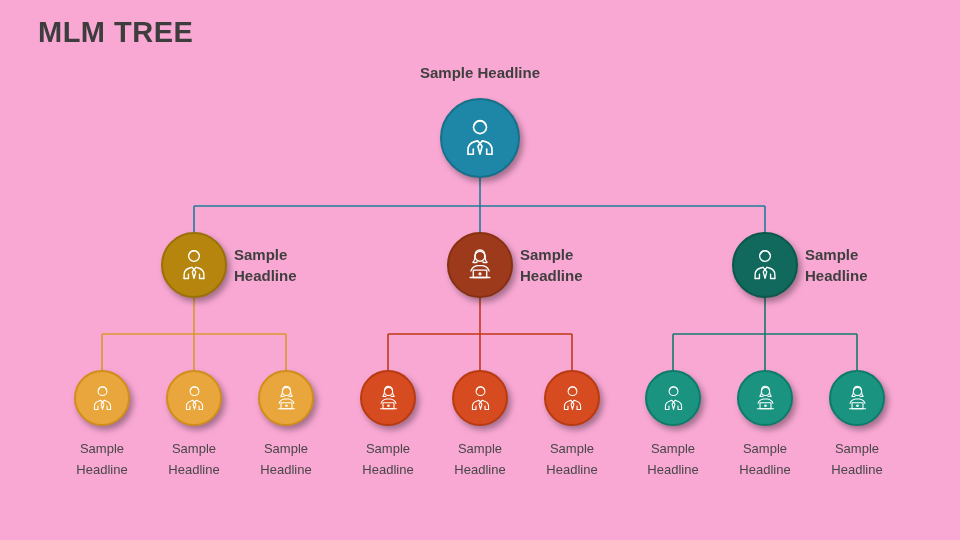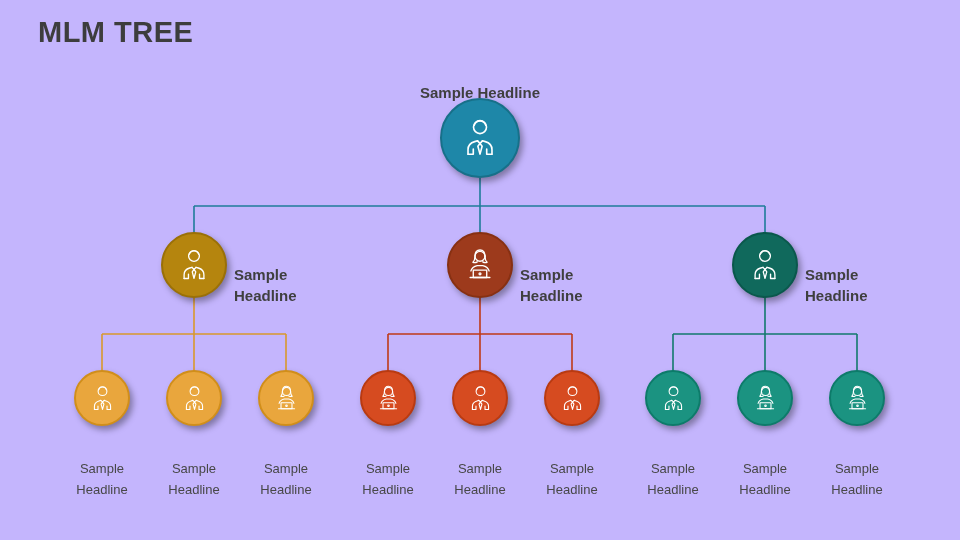--- a/index.html
+++ b/index.html
@@ -14,21 +14,21 @@
   .l2{width:66px;height:66px;top:232px;}
   .b0{left:161px;} .b1{left:447px;} .b2{left:732px;}
   .l3{width:56px;height:56px;top:370px;}
   .c00{left:74px;} .c01{left:166px;} .c02{left:258px;}
   .c10{left:360px;} .c11{left:452px;} .c12{left:544px;}
   .c20{left:645px;} .c21{left:737px;} .c22{left:829px;}
   .icon{display:block;}
   .c80 .icon{width:46px;height:46px;}
   .l2 .icon{width:38px;height:38px;}
   .l3 .icon{width:31px;height:31px;}
-  .label{position:absolute;color:#3f3f3f;margin-top:20px;}
+  .label{position:absolute;color:#3f3f3f;}
   .root-label{left:370px;top:64px;width:220px;text-align:center;font-size:15px;font-weight:bold;}
   .l2-label{top:244px;width:92px;font-size:15px;font-weight:bold;line-height:21px;}
   .b0l{left:234px;} .b1l{left:520px;} .b2l{left:805px;}
   .l3-label{top:438px;width:92px;text-align:center;font-size:13px;font-weight:normal;color:#474747;line-height:21px;}
   .k00{left:56px;} .k01{left:148px;} .k02{left:240px;}
   .k10{left:342px;} .k11{left:434px;} .k12{left:526px;}
   .k20{left:627px;} .k21{left:719px;} .k22{left:811px;}
   .defs-holder{position:absolute;width:0;height:0;overflow:hidden;}
 </style>
 </head>
@@ -55,21 +55,21 @@
         <path d="M30.3 13 q0 5.2 2.6 7.6 q-2.9 1 -5.4 -0.6"></path>
         <path d="M12.5 31.5 q1.5 -5.3 8 -6.8 h7 q6.5 1.5 8 6.8"></path>
         <path d="M15.5 30.5 h17 v9.3 h-17 z"></path>
         <circle cx="24" cy="35.2" r="1.2"></circle>
         <path d="M11.5 39.8 h25"></path>
       </g>
     </symbol>
   </defs>
 </svg>
 
-<div class="slide" style="background: #c4b5fd;">
+<div class="slide" style="background: #f9a8d4;">
 
   <h1 class="title" style="color: rgb(61, 61, 61);">MLM TREE</h1>
 
   <svg class="wires">
     <g fill="none" stroke-width="1.6" stroke="#1f7c99">
       <line x1="480" y1="178" x2="480" y2="206"></line>
       <line x1="194" y1="206" x2="765" y2="206"></line>
       <line x1="194" y1="206" x2="194" y2="233"></line>
       <line x1="480" y1="206" x2="480" y2="233"></line>
       <line x1="765" y1="206" x2="765" y2="233"></line>

